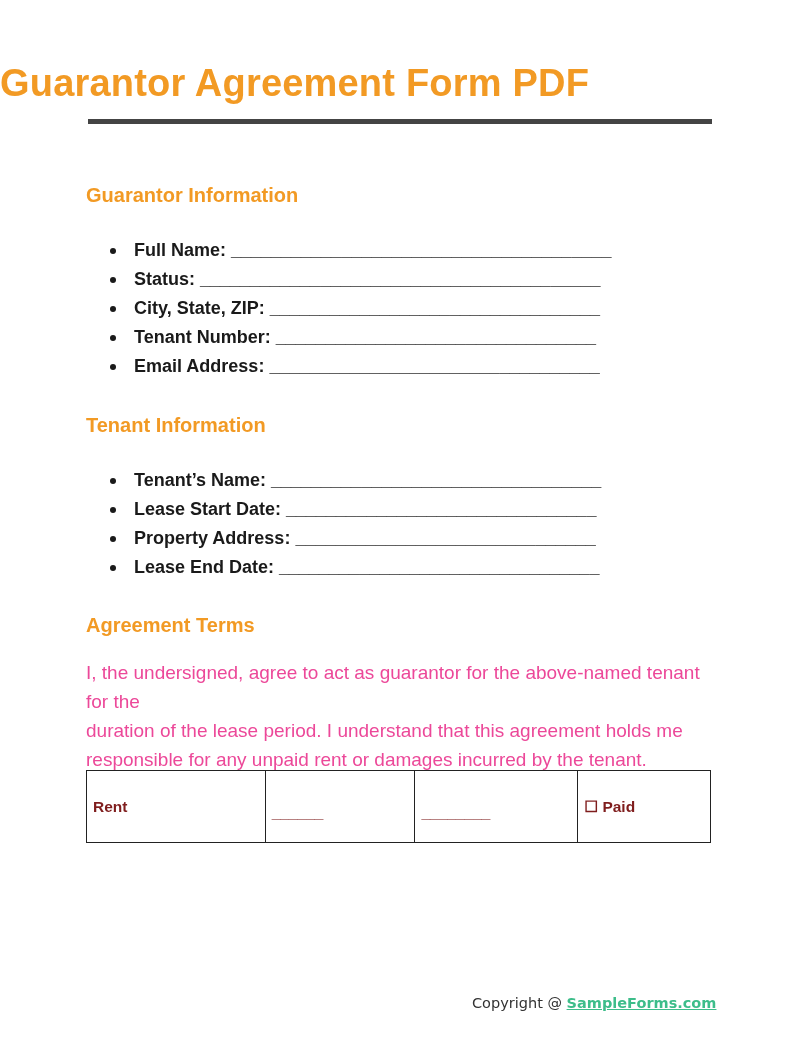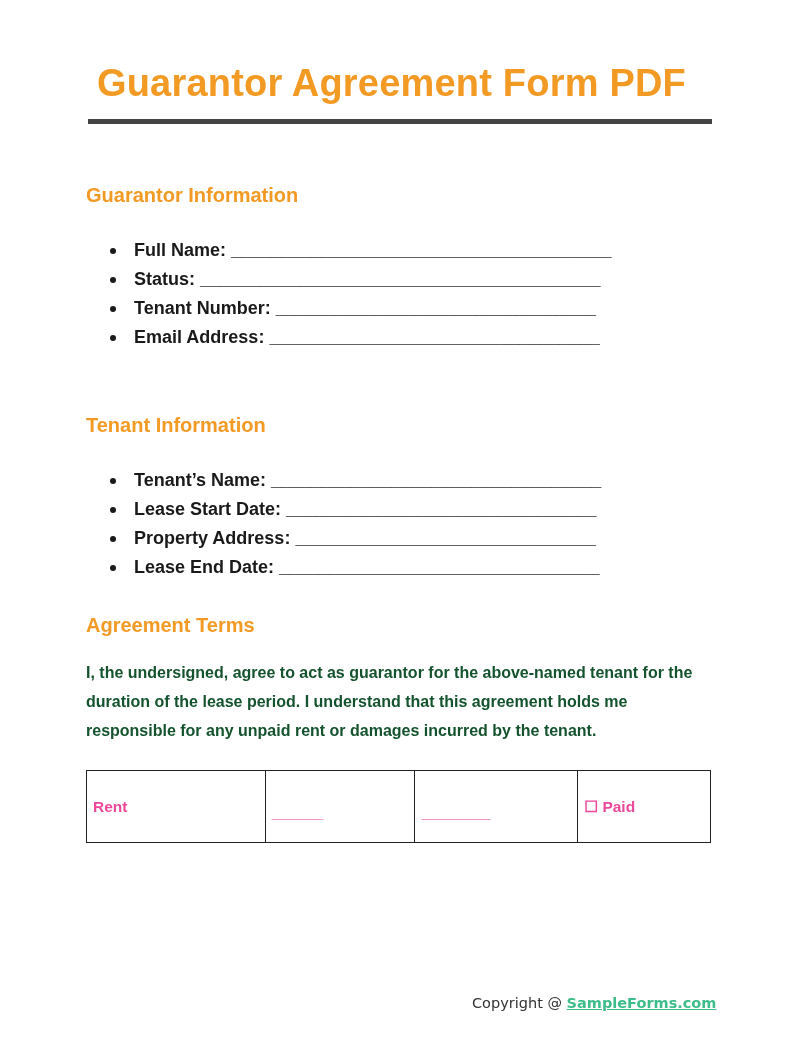--- a/index.html
+++ b/index.html
@@ -1,47 +1,48 @@
 <!DOCTYPE html>
 <html><head>
 <meta charset="utf-8">
 <style>
   html, body { margin:0; padding:0; background:#ffffff; }
   body { width:801px; height:1042px; position:relative; overflow:hidden;
          font-family:"Liberation Sans", sans-serif; color:#1a1a1a; }
-  .title { position:absolute; left:0; width:686px; top:62px; text-align:right;
+  .title { position:absolute; left:0; width:686px; top:62px; text-align:left;
            font-size:38px; font-weight:bold; color:#f29a24; letter-spacing:0.2px; }
   .title-rule { position:absolute; left:88px; top:119px; width:624px; height:5px; background:#444444; }
   .section { position:absolute; left:86px; font-size:20px; font-weight:bold; color:#f29a24; }
   ul.fields { position:absolute; left:108px; margin:0; padding:0; list-style:none; }
   ul.fields li { height:29px; line-height:29px; font-size:18px; font-weight:bold; color:#1a1a1a;
                  position:relative; padding-left:26px; white-space:nowrap; }
   ul.fields li::before { content:""; position:absolute; left:2px; top:12px; width:6px; height:6px;
                          border-radius:50%; background:#1a1a1a; }
-  .para { position:absolute; left:86px; top:658px; width:640px; font-size:16px; font-weight:bold;
-          line-height:29px; color:#14532d; }
+  .para { position:absolute; left:86px; top:658px; width:640px; font-size:19px; font-weight:normal;
+          line-height:29px; color:#ec4899; }
   table.oblig { position:absolute; left:86px; top:770px; width:625px; border-collapse:collapse; }
   table.oblig td, table.oblig th { border:1.3px solid #222; height:56px; font-size:15.5px; font-weight:bold; }
   table.oblig th { color:#f29a24; text-align:center; }
-  table.oblig td { text-align:left; padding-left:6px; color:#ec4899; }
+  table.oblig td { text-align:left; padding-left:6px; color:#7f1d1d; }
   table.oblig td.blank { padding-top:14px; }
   .footer { position:absolute; top:995px; left:472px; font-size:14.5px; color:#333;
             font-family:"DejaVu Sans", sans-serif; }
   .footer .brand { color:#3dbd8a; font-weight:bold; text-decoration:underline; }
 </style>
 </head>
 <body>
 
 <div class="title">Guarantor Agreement Form PDF</div>
 <div class="title-rule"></div>
 
 <div class="section" style="top:184px;">Guarantor Information</div>
 <ul class="fields" style="top:236px;">
   <li>Full Name: ______________________________________</li>
   <li>Status: ________________________________________</li>
+  <li>City, State, ZIP: _________________________________</li>
   <li>Tenant Number: ________________________________</li>
   <li>Email Address: _________________________________</li>
 </ul>
 
 <div class="section" style="top:414px;">Tenant Information</div>
 <ul class="fields" style="top:466px;">
   <li>Tenant’s Name: _________________________________</li>
   <li>Lease Start Date: _______________________________</li>
   <li>Property Address: ______________________________</li>
   <li>Lease End Date: ________________________________</li>

